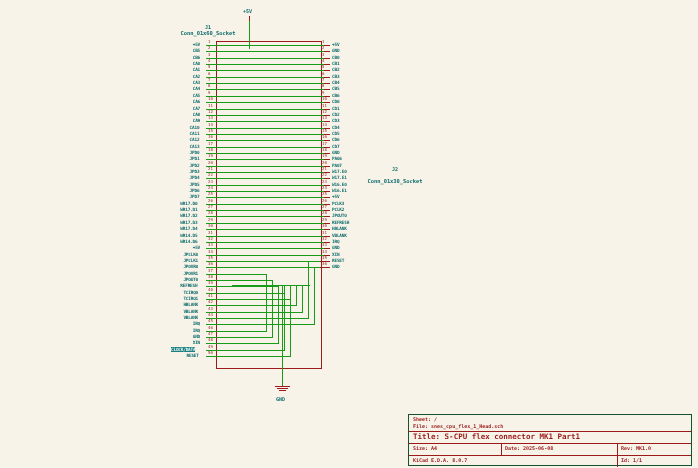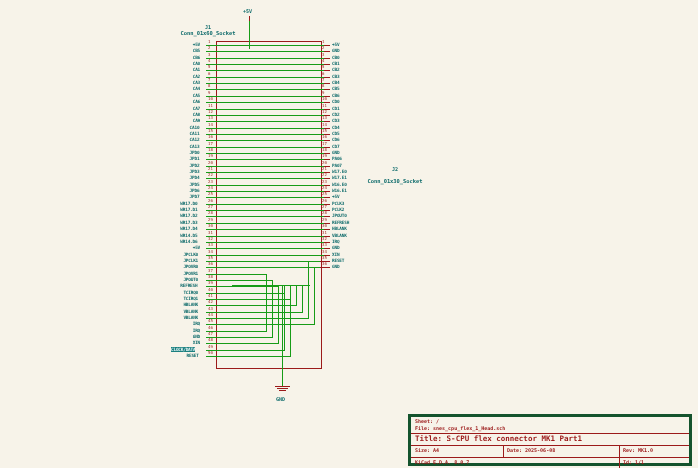--- a/index.html
+++ b/index.html
@@ -26,21 +26,21 @@
   .valname{position:absolute;color:#0e6b6b;font-size:5.4px;line-height:6px;
            white-space:nowrap;text-align:center;font-weight:bold;}
 
   .symbox{position:absolute;border:1px solid #9c1a1a;background:transparent;}
 
   .powerlbl{position:absolute;color:#0e6b6b;font-size:5px;line-height:6px;
             white-space:nowrap;font-weight:bold;}
 
   
   #titleblock{position:absolute;left:408px;top:414px;width:284px;height:52px;
-              border:3px solid #14532d;box-sizing:border-box;}
+              border:1px solid #14532d;box-sizing:border-box;}
   #titleblock .row{position:absolute;left:0;right:0;border-top:1px solid #9c1a1a;}
   #titleblock .cell{position:absolute;color:#9c1a1a;font-size:5px;line-height:7px;
                     white-space:nowrap;font-family:"DejaVu Sans Mono",monospace;font-weight:bold;}
   #titleblock .big{font-size:7.5px;line-height:10px;}
   .vdiv{position:absolute;width:1px;background:#9c1a1a;}
 </style>
 </head>
 <body>
 
 <div id="canvas"></div>

